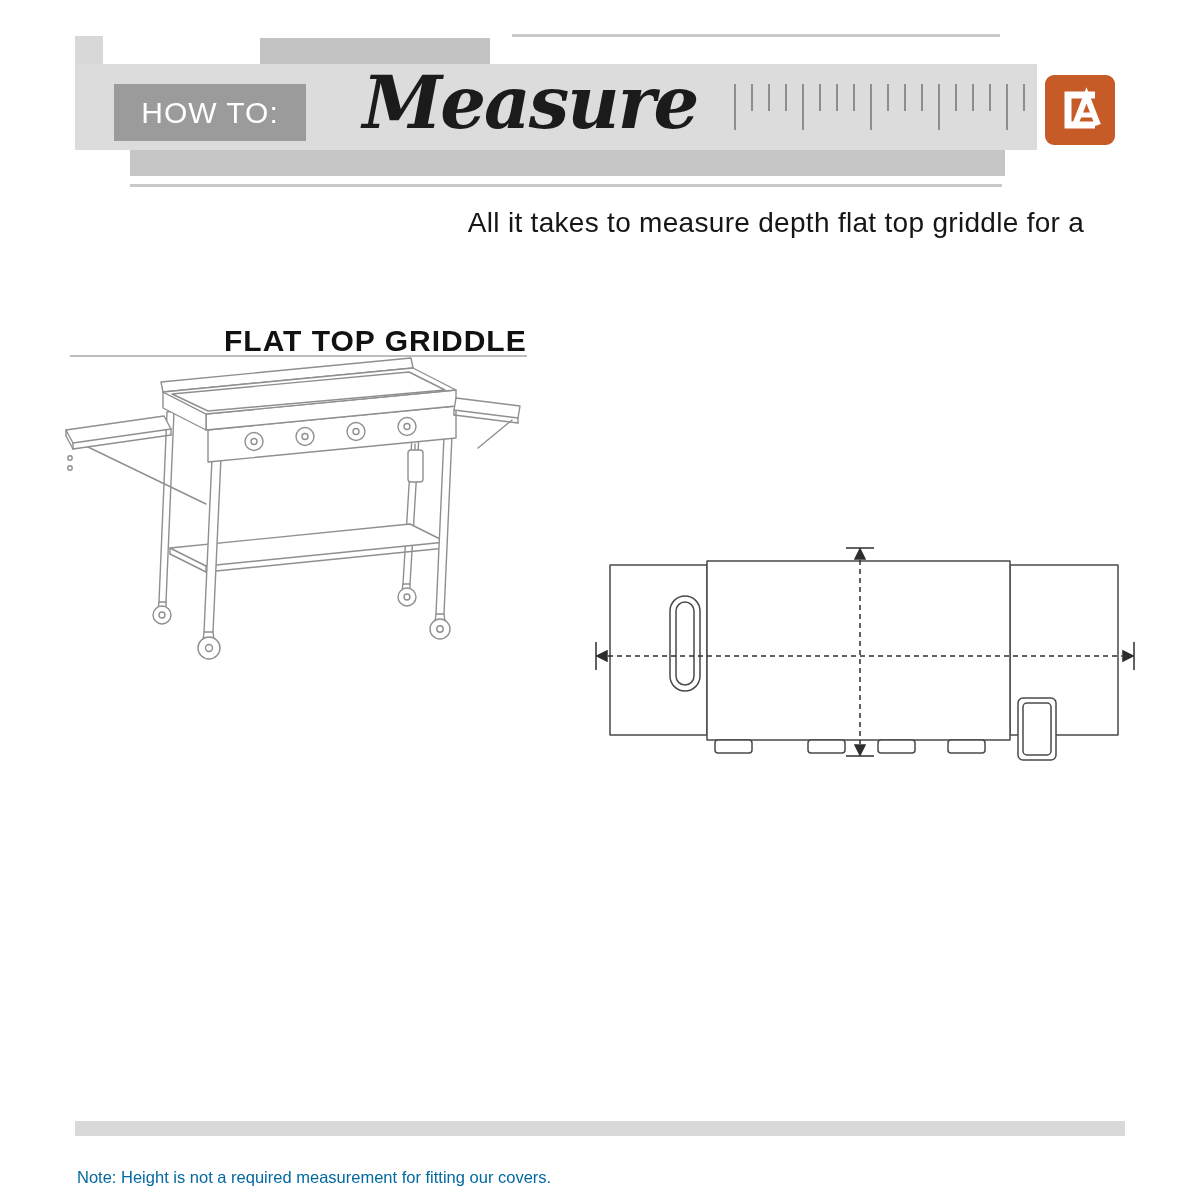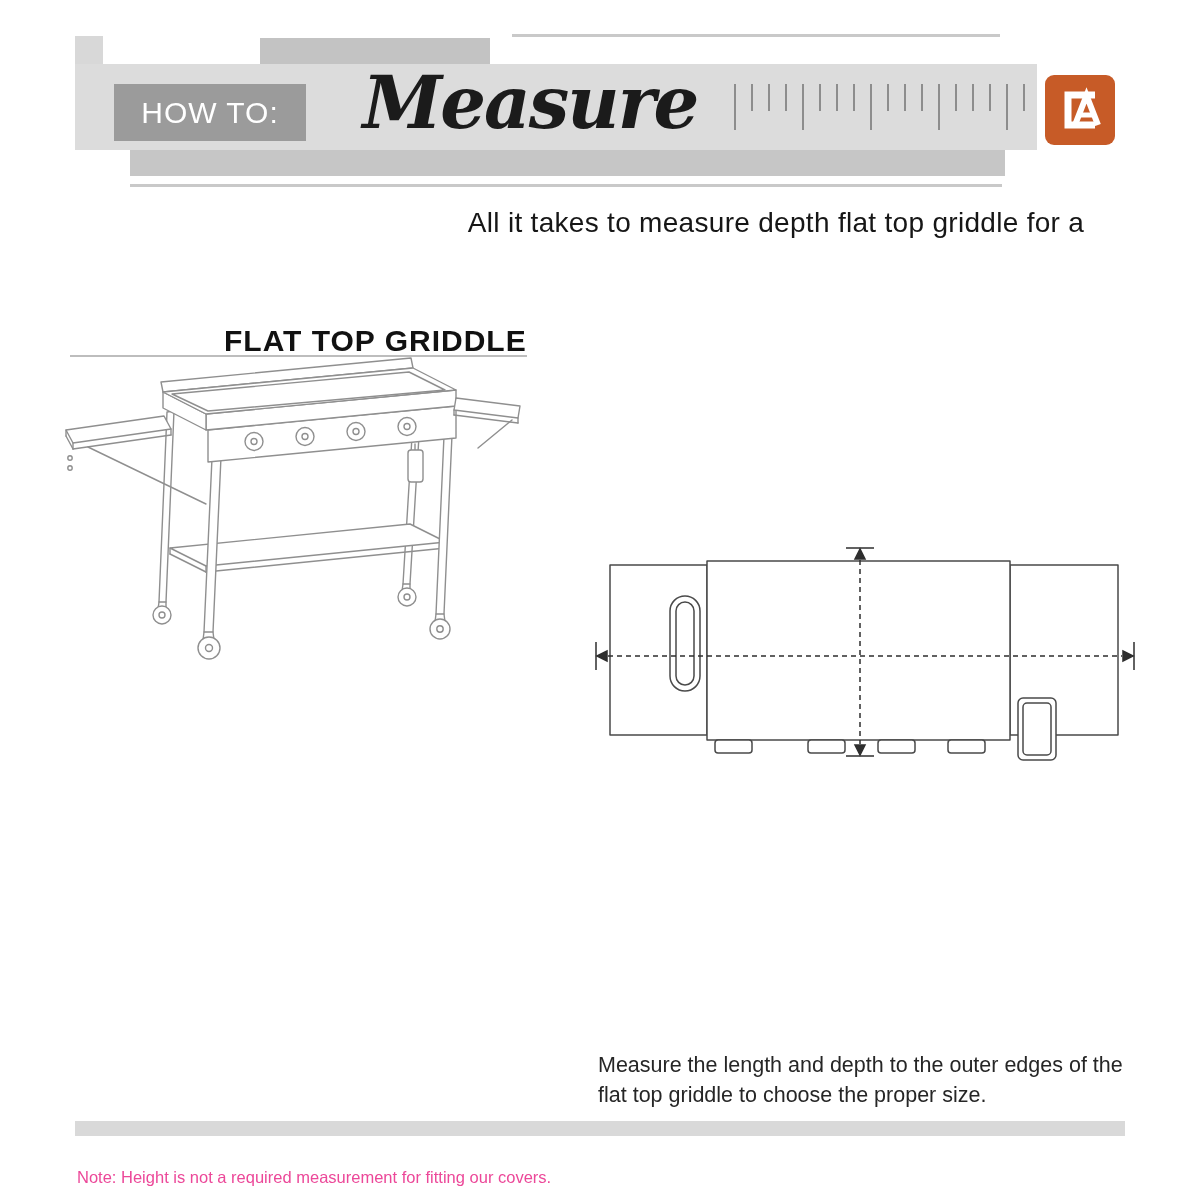--- a/index.html
+++ b/index.html
@@ -44,21 +44,21 @@
 
   .griddle { left:58px;  top:352px; width:470px; height:330px; }
   .topview { left:590px; top:538px; width:550px; height:235px; }
 
   .instructions {
     left:598px; top:1050px; width:540px;
     font-size:21.5px; line-height:30px; color:#262626;
   }
 
   .divider  { left:75px; top:1121px; width:1050px; height:15px; background:#d9d9d9; }
-  .footnote { left:77px; top:1168px; font-size:16.5px; color:#ec4899; }
+  .footnote { left:77px; top:1168px; font-size:16.5px; color:#0369a1; }
 </style>
 </head>
 <body>
 
 <div class="canvas">
 
   <div class="abs bar-topleft"></div>
   <div class="abs line-topright"></div>
   <div class="abs bar-titleback"></div>
   <div class="abs bar-main"></div>
@@ -223,21 +223,17 @@
       <polygon points="270,217 265,207 275,207"></polygon>
 
       <line x1="6" y1="104" x2="6" y2="132" fill="none"></line>
       <line x1="544" y1="104" x2="544" y2="132" fill="none"></line>
       <line x1="18" y1="118" x2="532" y2="118" fill="none" stroke-dasharray="5 4"></line>
       <polygon points="7,118 17,113 17,123"></polygon>
       <polygon points="543,118 533,113 533,123"></polygon>
     </g>
   </svg>
 
-  <div class="abs instructions">
-    <span>Measure the length and depth to the outer edges of the</span><br>
-    <span>flat top griddle to choose the proper size.</span>
-  </div>
 
   <div class="abs divider"></div>
   <div class="abs footnote">Note: Height is not a required measurement for fitting our covers.</div>
 
 </div>
 
 </body></html>

